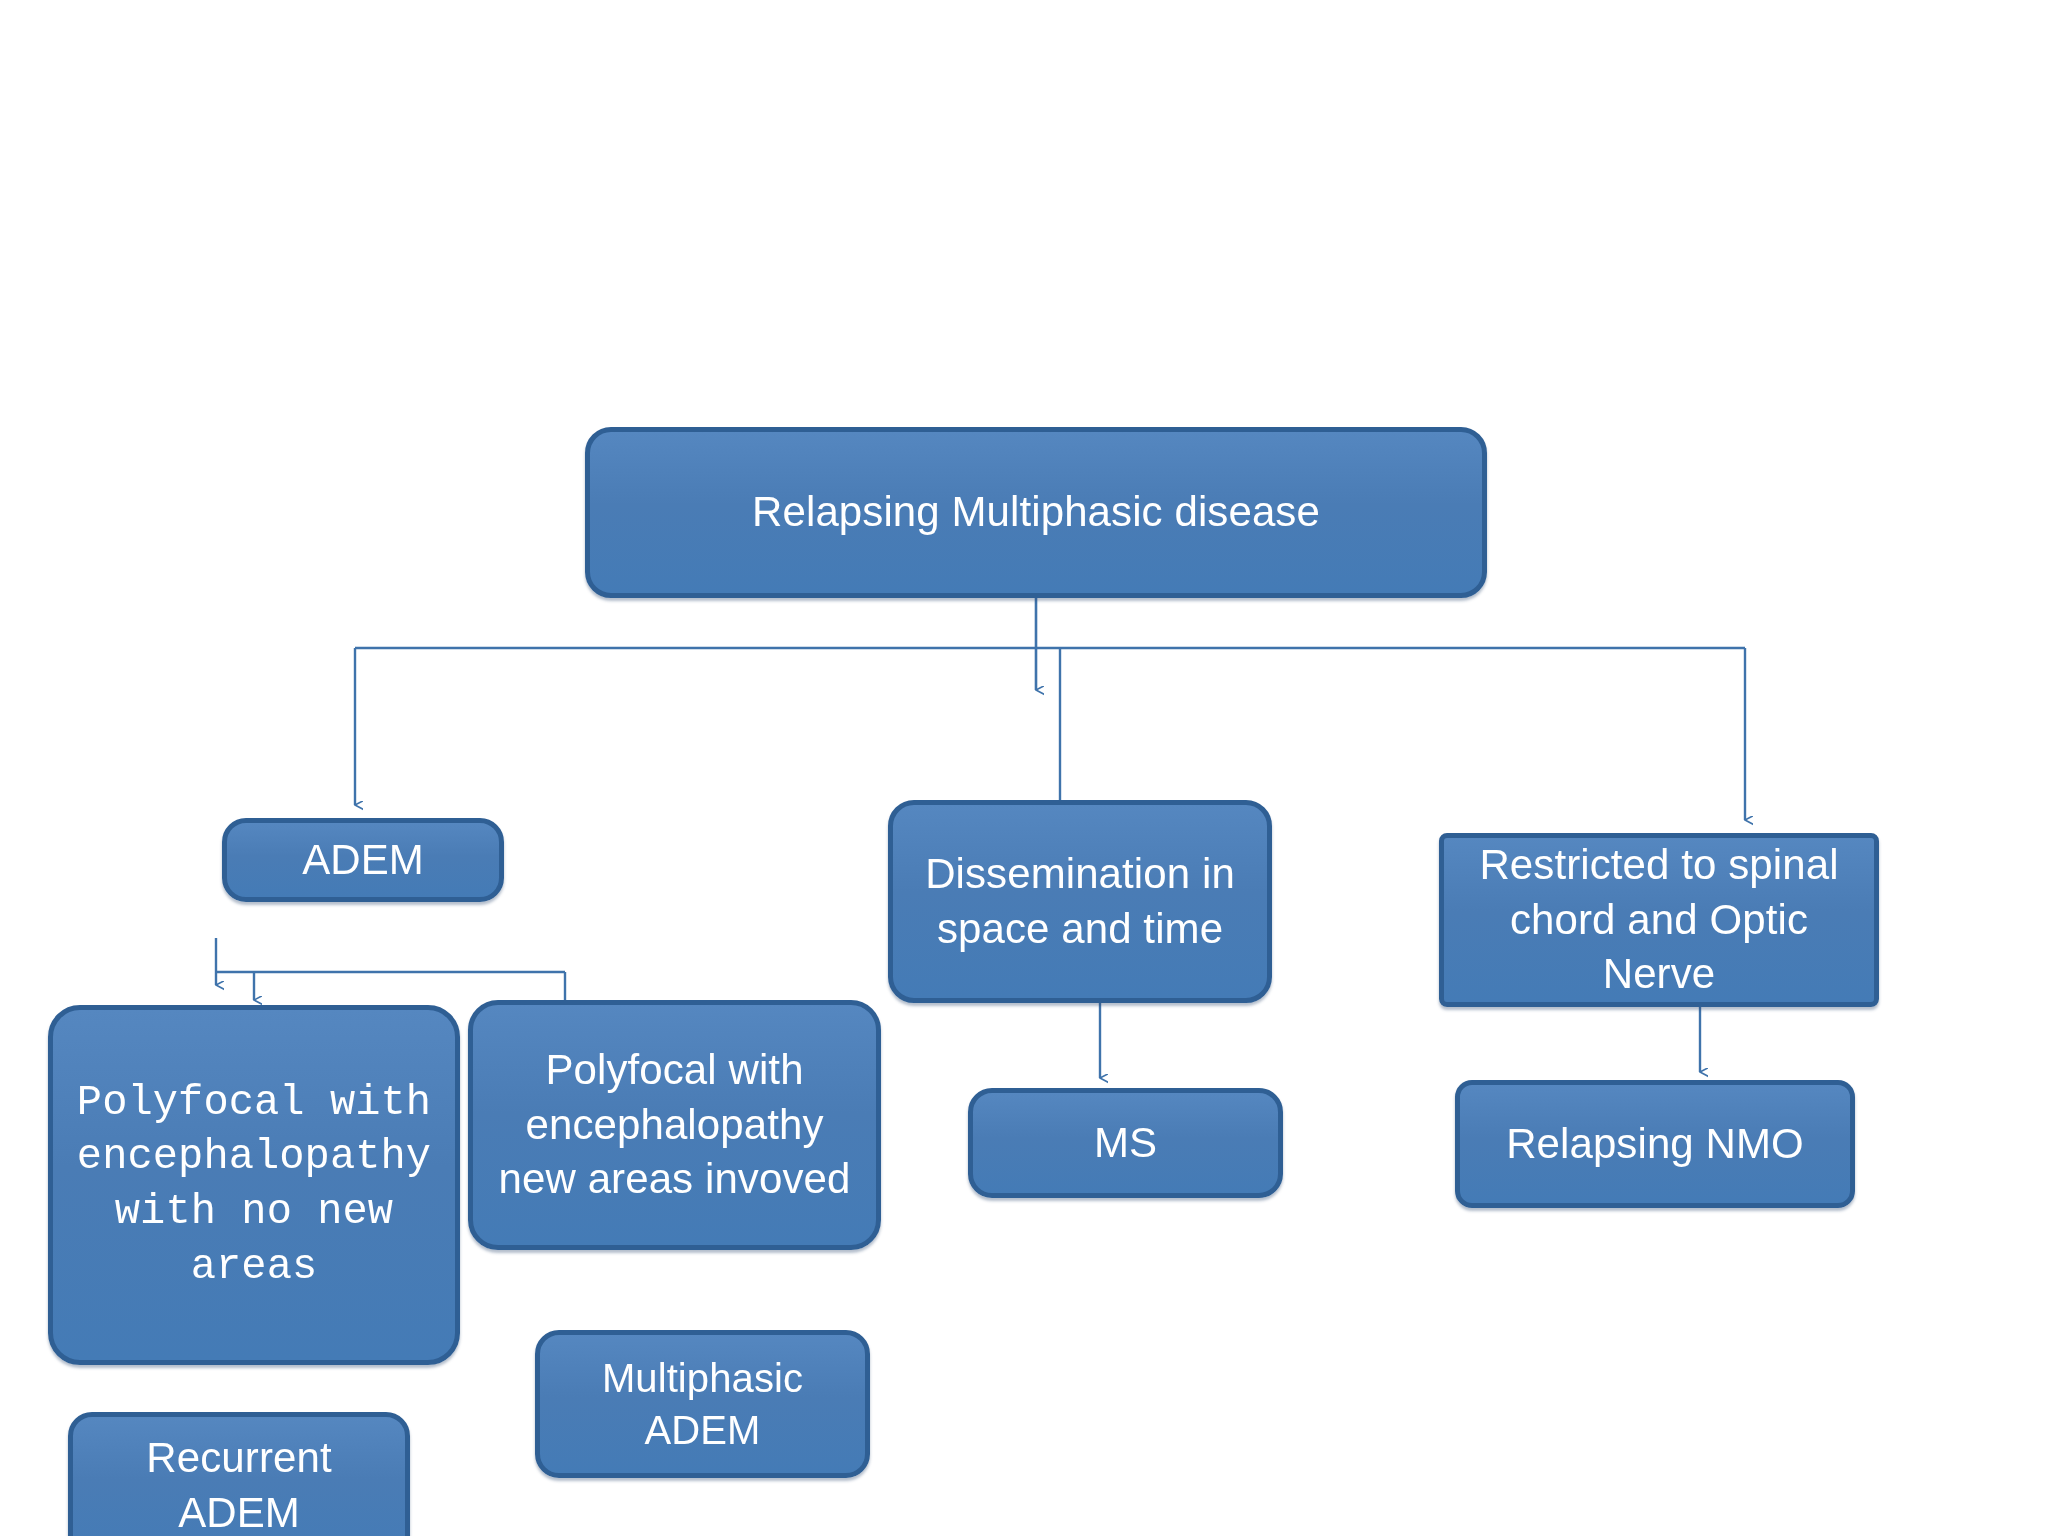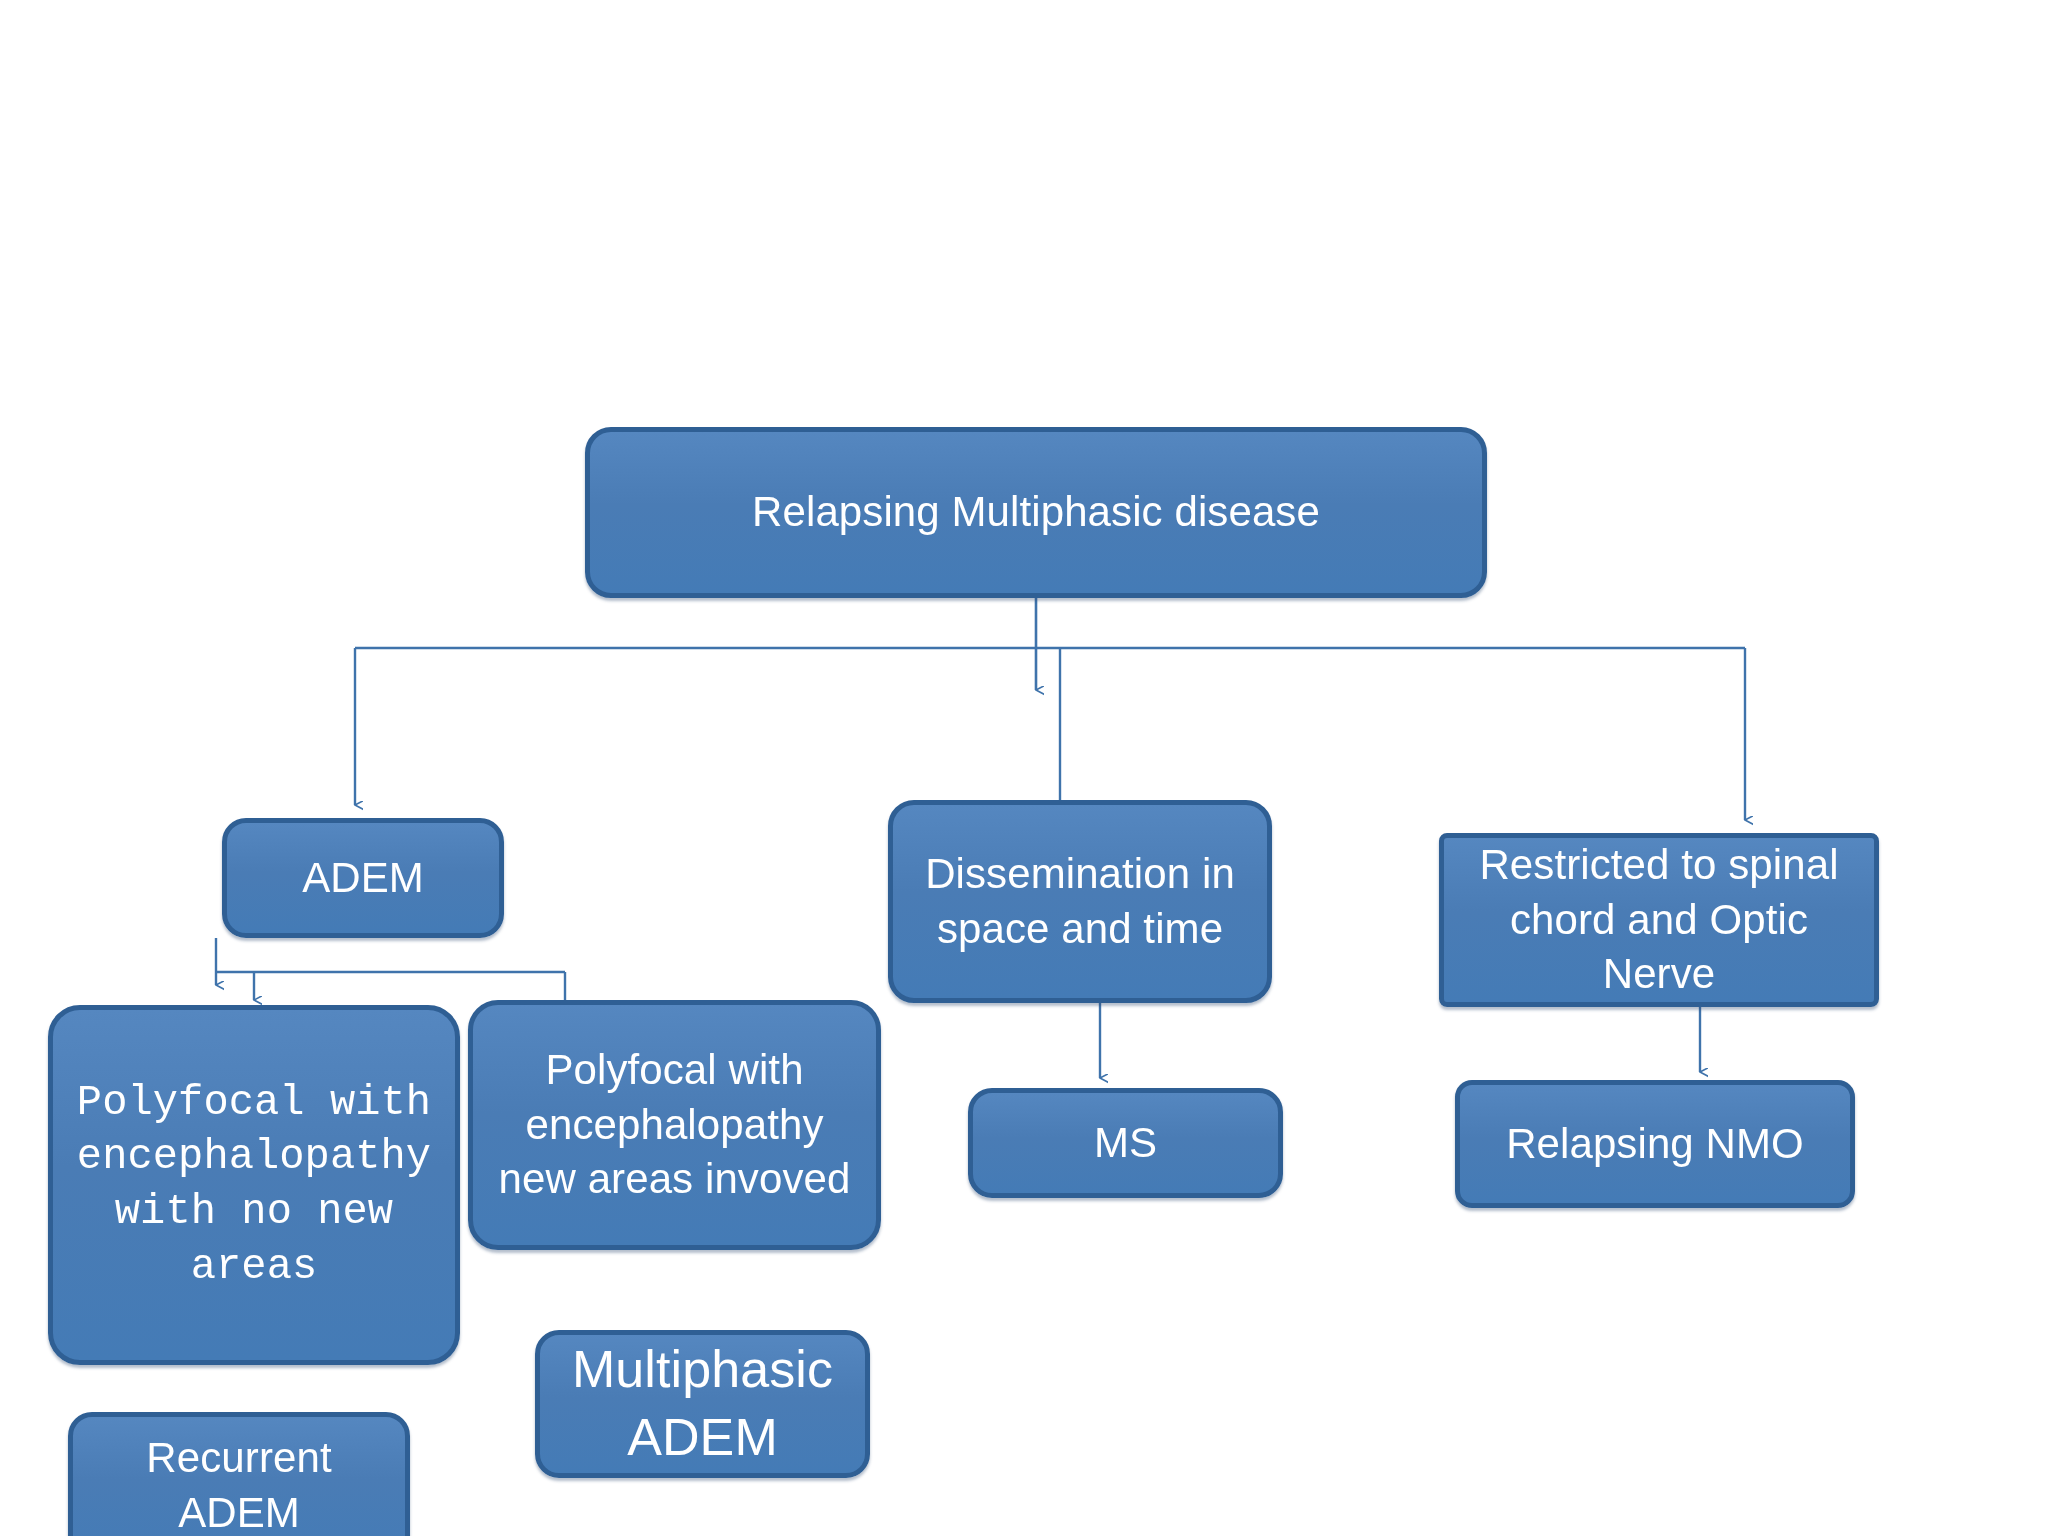--- a/index.html
+++ b/index.html
@@ -77,36 +77,36 @@
     <path d="M565,972 L565,1000" fill="none" stroke="#3f73ab" stroke-width="2.4"></path>
 
     <path d="M1100,1003 L1100,1078" fill="none" stroke="#3f73ab" stroke-width="2.4" marker-end="url(#arrowhead)"></path>
 
     <path d="M1700,1007 L1700,1072" fill="none" stroke="#3f73ab" stroke-width="2.4" marker-end="url(#arrowhead)"></path>
   </svg>
 
   <div class="node" style="left: 585px; top: 427px; width: 902px; height: 171px; font-size: 42px; border-radius: 26px;">
     <span>Relapsing Multiphasic disease</span>
   </div>
-  <div class="node" style="left: 222px; top: 818px; width: 282px; height: 120px; font-size: 42px; border-radius: 24px;">
+  <div class="node" style="left: 222px; top: 818px; width: 282px; height: 84px; font-size: 42px; border-radius: 24px;">
     <span>ADEM</span>
   </div>
   <div class="node" style="left: 888px; top: 800px; width: 384px; height: 203px; font-size: 42px; border-radius: 26px;">
     <span>Dissemination in space and time</span>
   </div>
   <div class="node" style="left: 1412px; top: 833px; width: 440px; height: 174px; font-size: 42px; border-radius: 8px; margin-left: 27px;">
     <span>Restricted to spinal chord and Optic Nerve</span>
   </div>
   <div class="node" style="left: 48px; top: 1005px; width: 412px; height: 360px; font-size: 42px; border-radius: 32px; font-family: Liberation Mono, monospace;">
     <span>Polyfocal with encephalopathy with no new areas</span>
   </div>
   <div class="node" style="left: 468px; top: 1000px; width: 413px; height: 250px; font-size: 42px; border-radius: 30px;">
     <span>Polyfocal with encephalopathy new areas invoved</span>
   </div>
-  <div class="node" style="left: 535px; top: 1330px; width: 335px; height: 148px; font-size: 52px; border-radius: 24px;">
+  <div class="node" style="left: 535px; top: 1330px; width: 335px; height: 148px; font-size: 40px; border-radius: 24px;">
     <span>Multiphasic ADEM</span>
   </div>
   <div class="node" style="left: 68px; top: 1412px; width: 342px; height: 148px; font-size: 42px; border-radius: 24px;">
     <span>Recurrent ADEM</span>
   </div>
   <div class="node" style="left: 968px; top: 1088px; width: 315px; height: 110px; font-size: 42px; border-radius: 24px;">
     <span>MS</span>
   </div>
   <div class="node" style="left: 1455px; top: 1080px; width: 400px; height: 128px; font-size: 42px; border-radius: 17px;">
     <span>Relapsing NMO</span>

